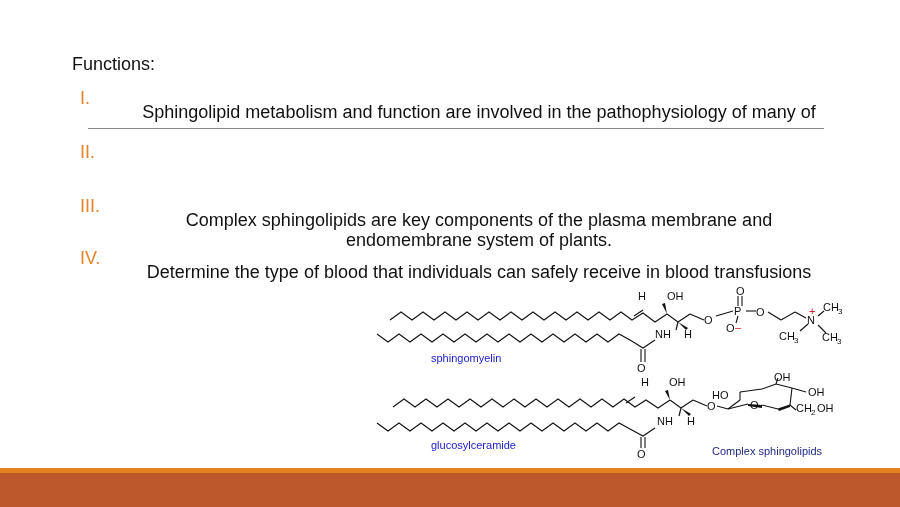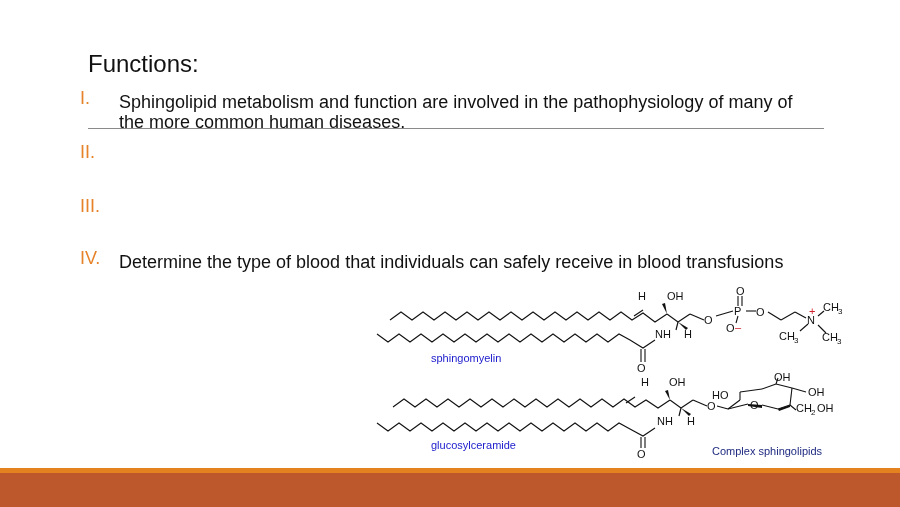--- a/index.html
+++ b/index.html
@@ -3,59 +3,60 @@
 <meta charset="utf-8">
 <style>
   html, body { margin: 0; padding: 0; }
   body {
     width: 900px; height: 507px; position: relative; overflow: hidden;
     background: #ffffff;
     font-family: "Liberation Sans", sans-serif;
     color: #111111;
   }
   .heading {
-    position: absolute; left: 88px; top: 53px;
-    font-size: 24px; line-height: 22px;
+    position: absolute; left: 72px; top: 53px;
+    font-size: 18px; line-height: 22px;
   }
   .item { position: absolute; left: 80px; width: 760px; font-size: 18px; line-height: 20px; }
   .num { position: absolute; left: 0; top: 0; color: #e6832a; }
-  .txt { position: absolute; left: 39px; top: 4px; width: 720px; }
+  .txt { position: absolute; left: 39px; top: 14px; width: 720px; text-align: center; }
   .divider {
     position: absolute; left: 88px; top: 128px; width: 736px; height: 1px;
     background: #8a8a8a;
   }
   .figure { position: absolute; left: 370px; top: 282px; width: 480px; height: 182px; }
   .footer-line { position: absolute; left: 0; top: 468px; width: 900px; height: 5px; background: #e3821f; }
   .footer-band { position: absolute; left: 0; top: 473px; width: 900px; height: 34px; background: #bc582b; }
   svg text { font-family: "Liberation Sans", sans-serif; }
 </style>
 </head>
 <body>
 
 <div class="heading">Functions:</div>
 
 <div class="item" style="top:88px;">
   <span class="num">I.</span>
   <div class="txt">
     <div>Sphingolipid metabolism and function are involved in the pathophysiology of many of</div>
-    <div>the more common human diseases.</div>
   </div>
 </div>
 
 <div class="divider"></div>
 
 <div class="item" style="top:142px;">
   <span class="num">II.</span>
   <div class="txt">
   </div>
 </div>
 
 <div class="item" style="top:196px;">
   <span class="num">III.</span>
   <div class="txt">
+    <div>Complex sphingolipids are key components of the plasma membrane and</div>
+    <div>endomembrane system of plants.</div>
   </div>
 </div>
 
 <div class="item" style="top:248px;">
   <span class="num">IV.</span>
   <div class="txt">
     <div>Determine the type of blood that individuals can safely receive in blood transfusions</div>
   </div>
 </div>
 

